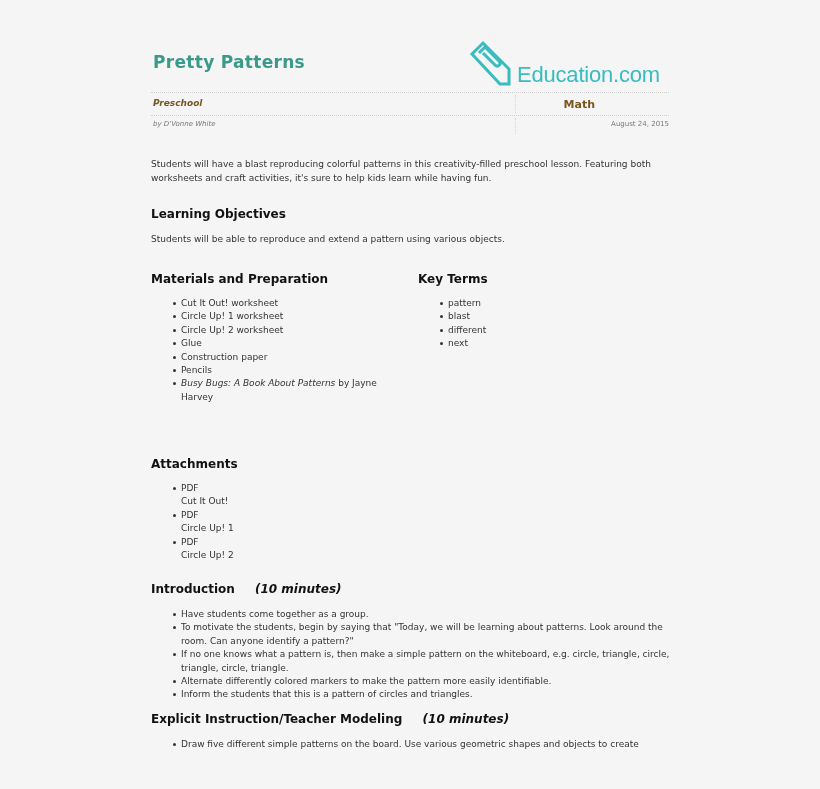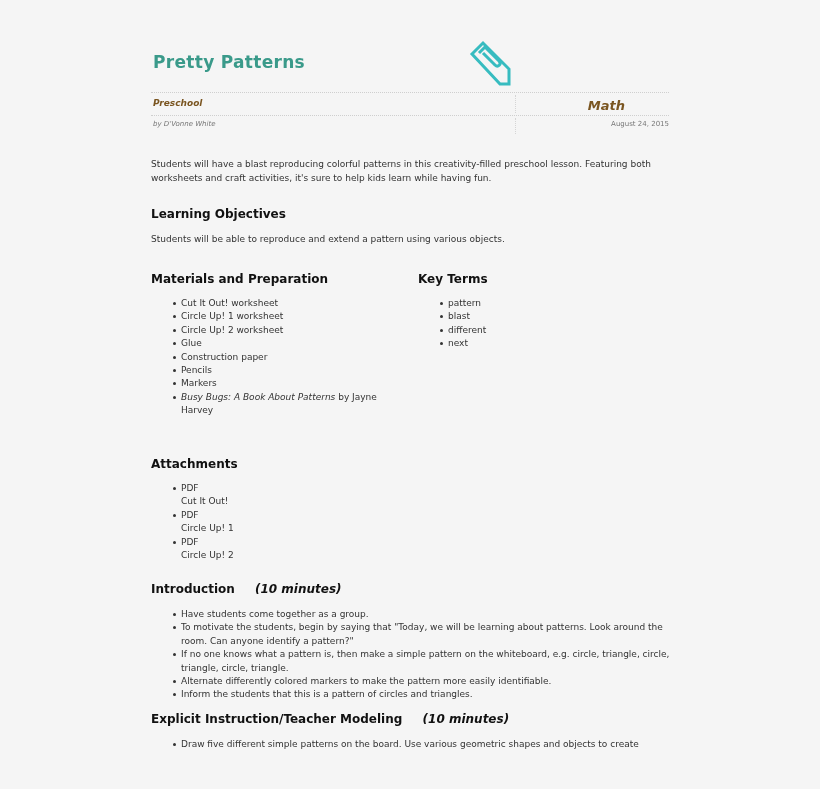--- a/index.html
+++ b/index.html
@@ -20,21 +20,21 @@
     .logo svg { position:absolute; left:0; top:0; }
     .logo-text {
       position:absolute; left:48px; top:22px;
       font-family:"Liberation Sans",sans-serif;
       font-size:22px; color:#37bcc0; letter-spacing:-0.2px;
     }
     .rule { border-top:1px dotted #cfcfcf; height:0; }
     .meta-row { position:relative; height:22px; }
     .meta-row .vdiv { position:absolute; left:364px; top:2px; height:18px; border-left:1px dotted #d5d5d5; }
     .grade { position:absolute; left:2px; top:5px; font-size:9px; font-weight:bold; font-style:italic; color:#7a5520; }
-    .subject { position:absolute; right:44px; top:5px; font-size:13px; font-weight:bold; font-style:italic; color:#7a5520; }
+    .subject { position:absolute; right:74px; top:5px; font-size:11px; font-weight:bold; color:#7a5520; }
     .meta2 { position:relative; height:20px; }
     .meta2 .vdiv { position:absolute; left:364px; top:2px; height:16px; border-left:1px dotted #d5d5d5; }
     .author { position:absolute; left:2px; top:4px; font-size:7px; font-style:italic; color:#777; }
     .date { position:absolute; right:0; top:4px; font-size:7px; color:#777; }
 
     .p { font-size:9px; line-height:13.5px; color:#333; margin:0; }
     h2 { font-size:12px; font-weight:bold; color:#111; margin:0; }
     h2 i { font-weight:bold;margin-left:16px; }
     ul { margin:0; padding:0 0 0 30px; list-style:none; }
     li { position:relative; font-size:9px; line-height:13.4px; color:#333; }
@@ -52,20 +52,21 @@
 
   <div class="header">
     <div class="title">Pretty Patterns</div>
     <div class="logo">
       <svg width="50" height="46" viewBox="0 0 50 46">
         <g fill="none" stroke="#37bcc0" stroke-width="3" stroke-linejoin="miter">
           <path d="M3 14 L14 3 L40 29 L40 44 L31 44 Z"></path>
           <path d="M10 13 L16 7 L30 21 C33 24 29 28 26 25 L14 13"></path>
         </g>
       </svg>
+      <span class="logo-text">Education.com</span>
     </div>
   </div>
 
   <div class="rule"></div>
   <div class="meta-row">
     <span class="grade">Preschool</span>
     <span class="vdiv"></span>
     <span class="subject">Math</span>
   </div>
   <div class="rule"></div>
@@ -82,21 +83,20 @@
 <p class="p abs" style="left:151px; top:233px; width:520px;">Students will be able to reproduce and extend a pattern using various objects.</p>
 
 <h2 class="abs" style="left:151px; top:272px;">Materials and Preparation</h2>
 <ul class="abs" style="left:151px; top:297px; width:220px;">
   <li>Cut It Out! worksheet</li>
   <li>Circle Up! 1 worksheet</li>
   <li>Circle Up! 2 worksheet</li>
   <li>Glue</li>
   <li>Construction paper</li>
   <li>Pencils</li>
-  <li>Markers</li>
   <li><i>Busy Bugs: A Book About Patterns</i><span> by Jayne Harvey</span></li>
 </ul>
 
 <h2 class="abs" style="left:418px; top:272px;">Key Terms</h2>
 <ul class="abs" style="left:418px; top:297px; width:150px;">
   <li>pattern</li>
   <li>blast</li>
   <li>different</li>
   <li>next</li>
 </ul>

